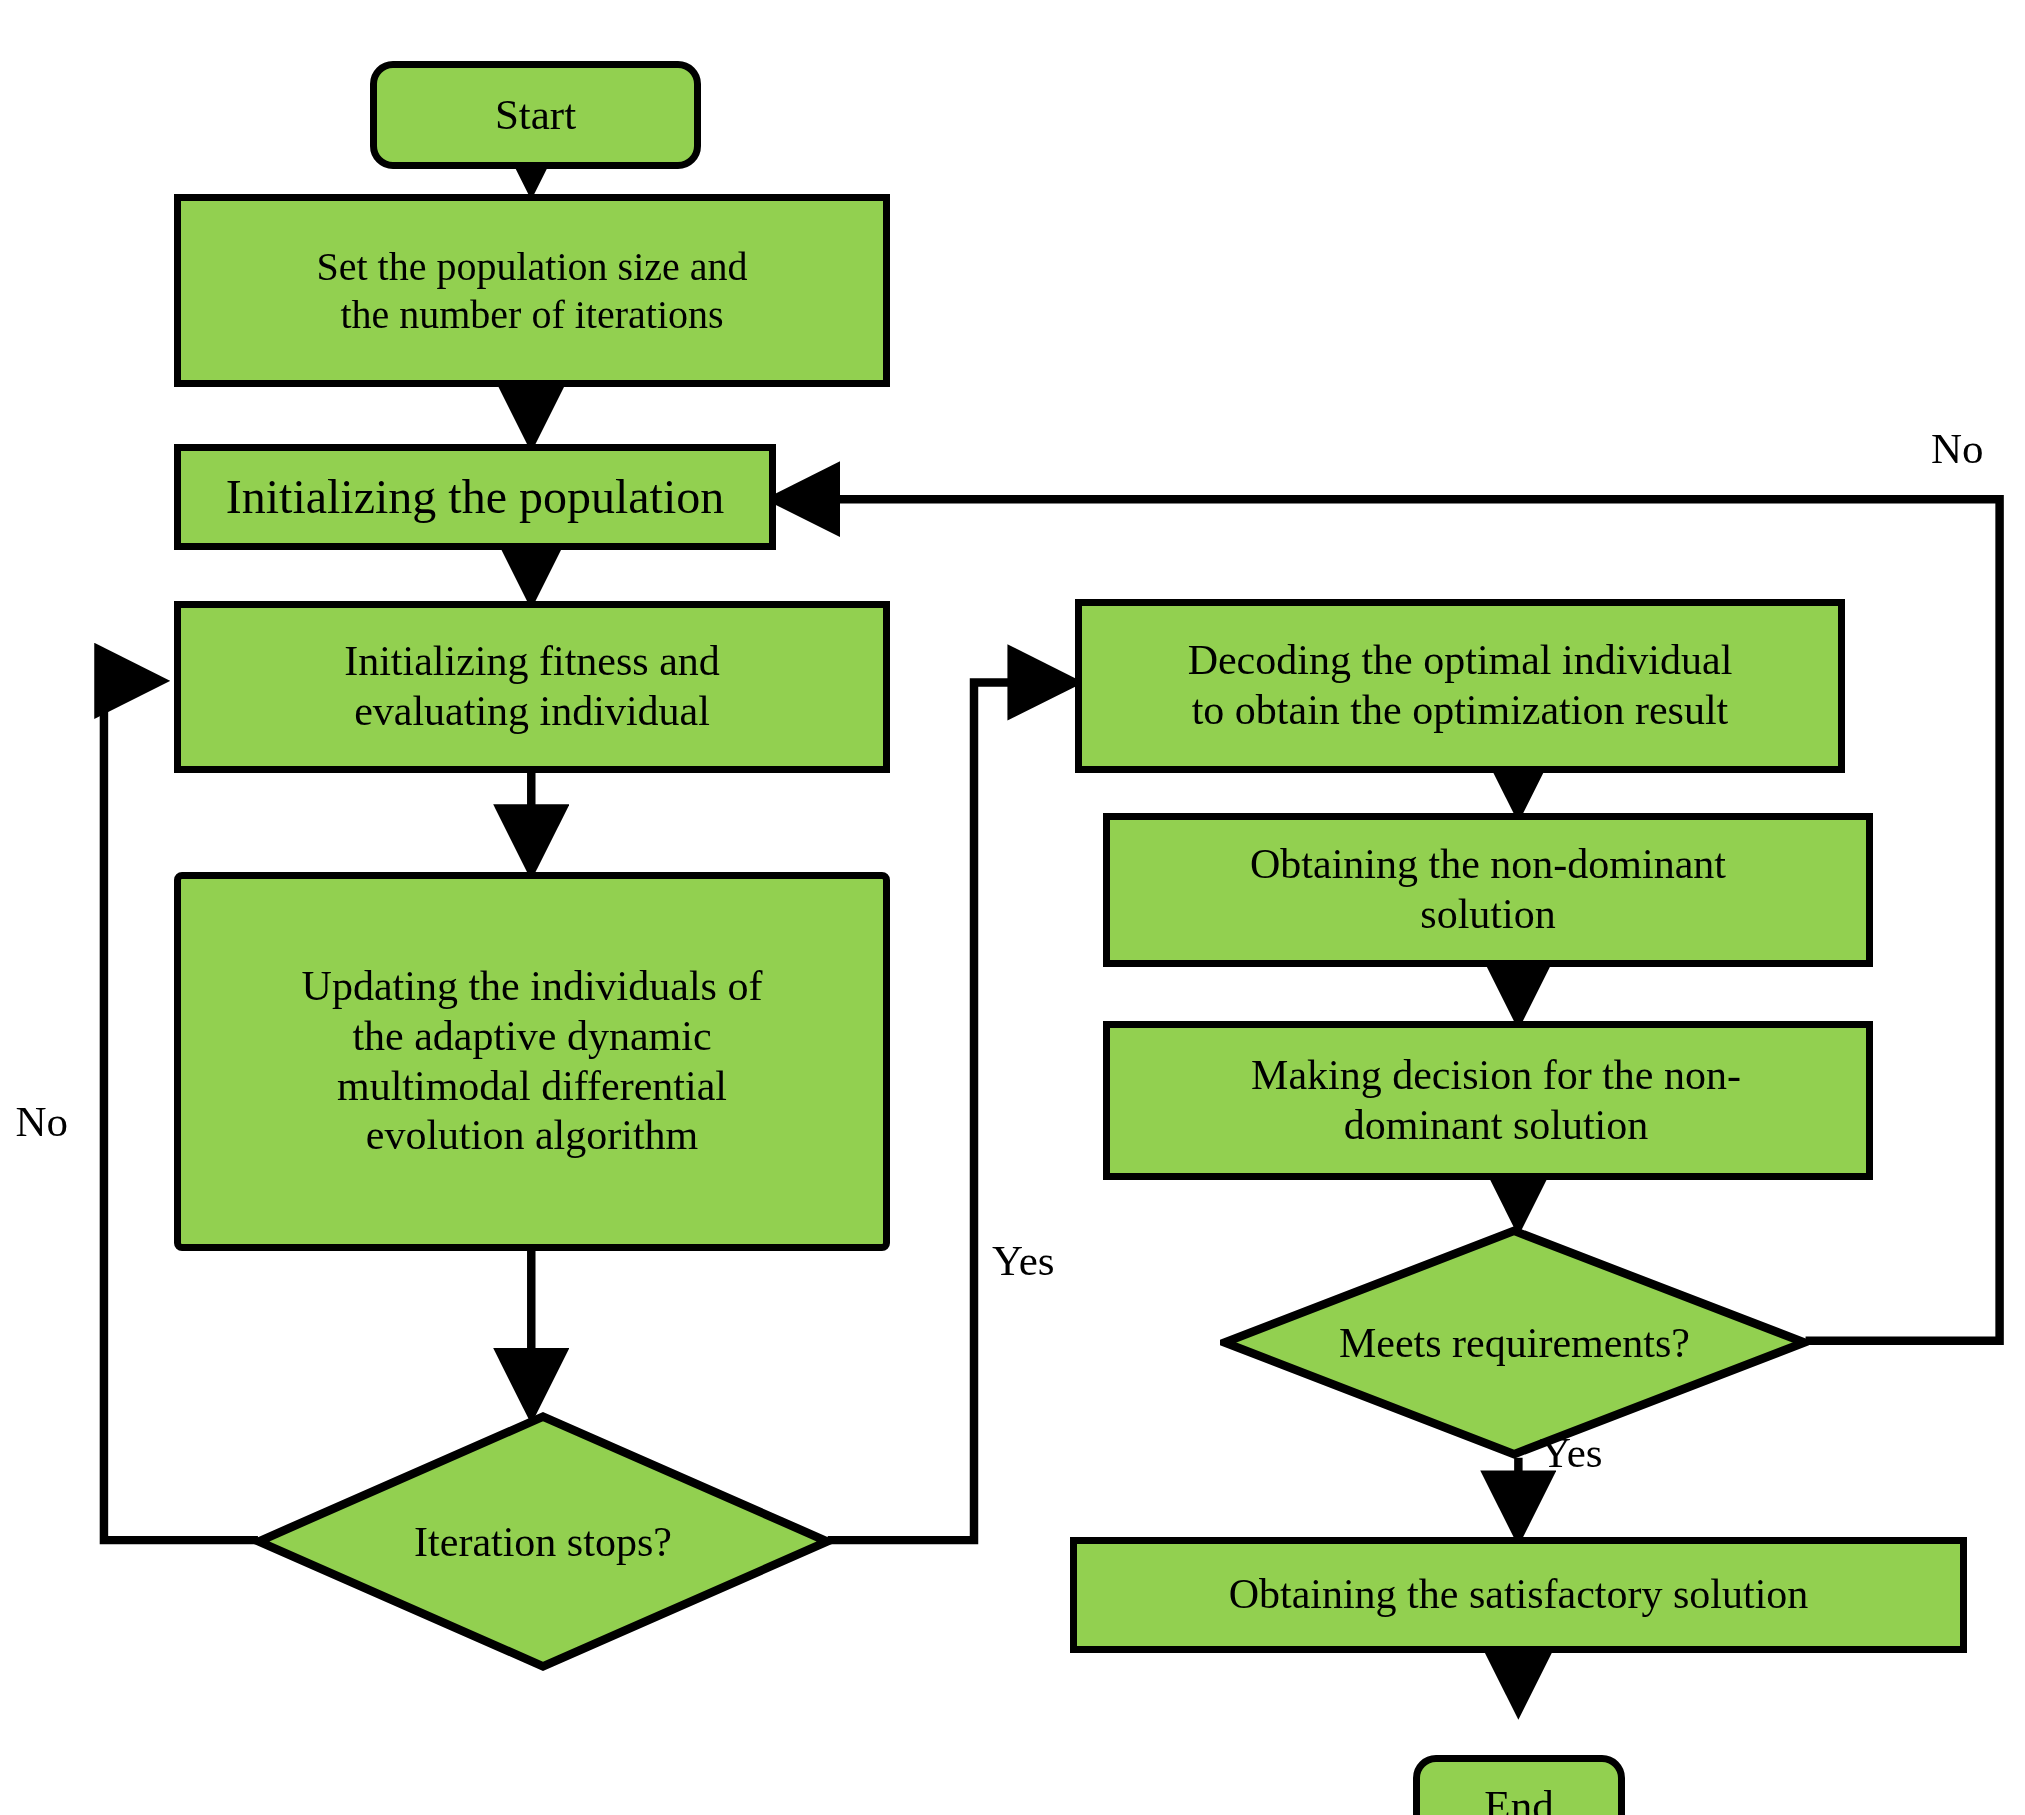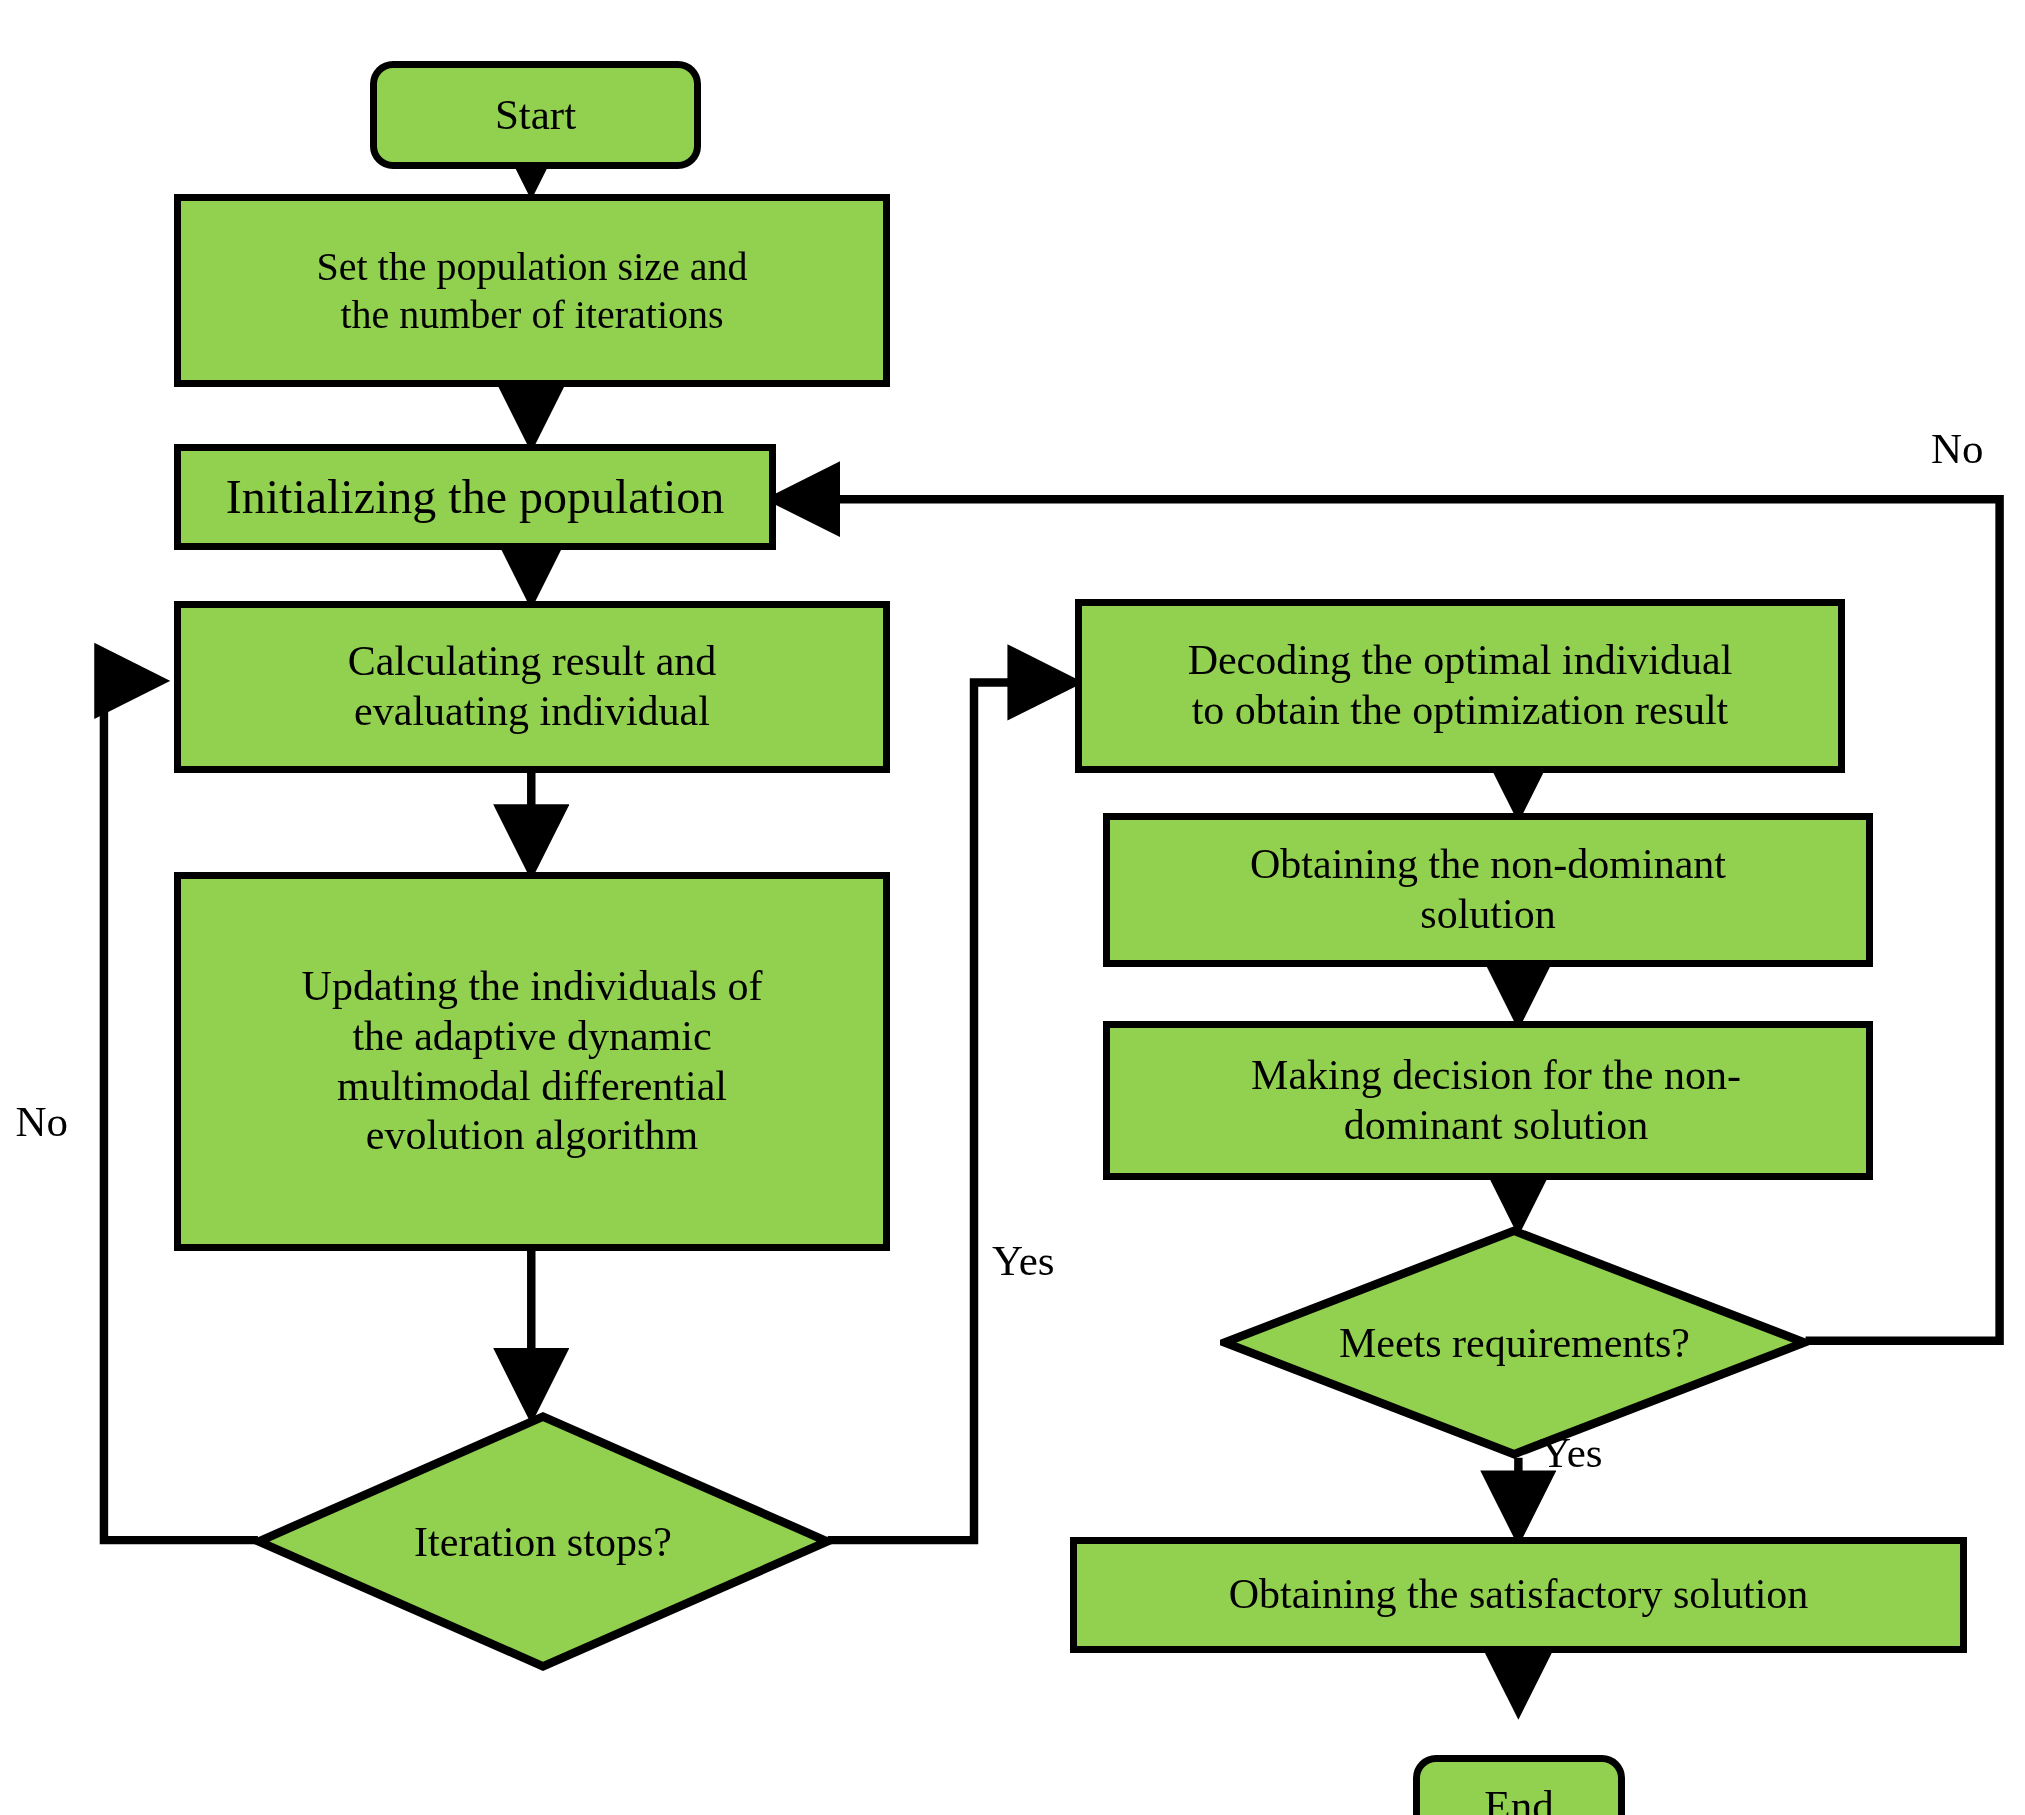--- a/index.html
+++ b/index.html
@@ -66,26 +66,26 @@
       <span>the number of iterations</span>
     </span>
   </div>
 
   <div class="node" style="left:174px;top:444px;width:602px;height:106px;font-size:48px;">
     <span>Initializing the population</span>
   </div>
 
   <div class="node" style="left:174px;top:601px;width:716px;height:172px;font-size:42px;">
     <span>
-      <span>Calculating result and</span><br>
+      <span>Initializing fitness and</span><br>
       <span>evaluating individual</span>
     </span>
   </div>
 
-  <div class="node" style="left:174px;top:872px;width:716px;height:379px;font-size:42px;">
+  <div class="node" style="left:174px;top:872px;width:716px;height:379px;font-size:42px;border-radius:8px;">
     <span>
       <span>Updating the individuals of</span><br>
       <span>the adaptive dynamic</span><br>
       <span>multimodal differential</span><br>
       <span>evolution algorithm</span>
     </span>
   </div>
 
   <div class="dia" style="left:254px;top:1412px;width:578px;height:259px;">
     <svg width="578" height="259" viewBox="0 0 750 336">

